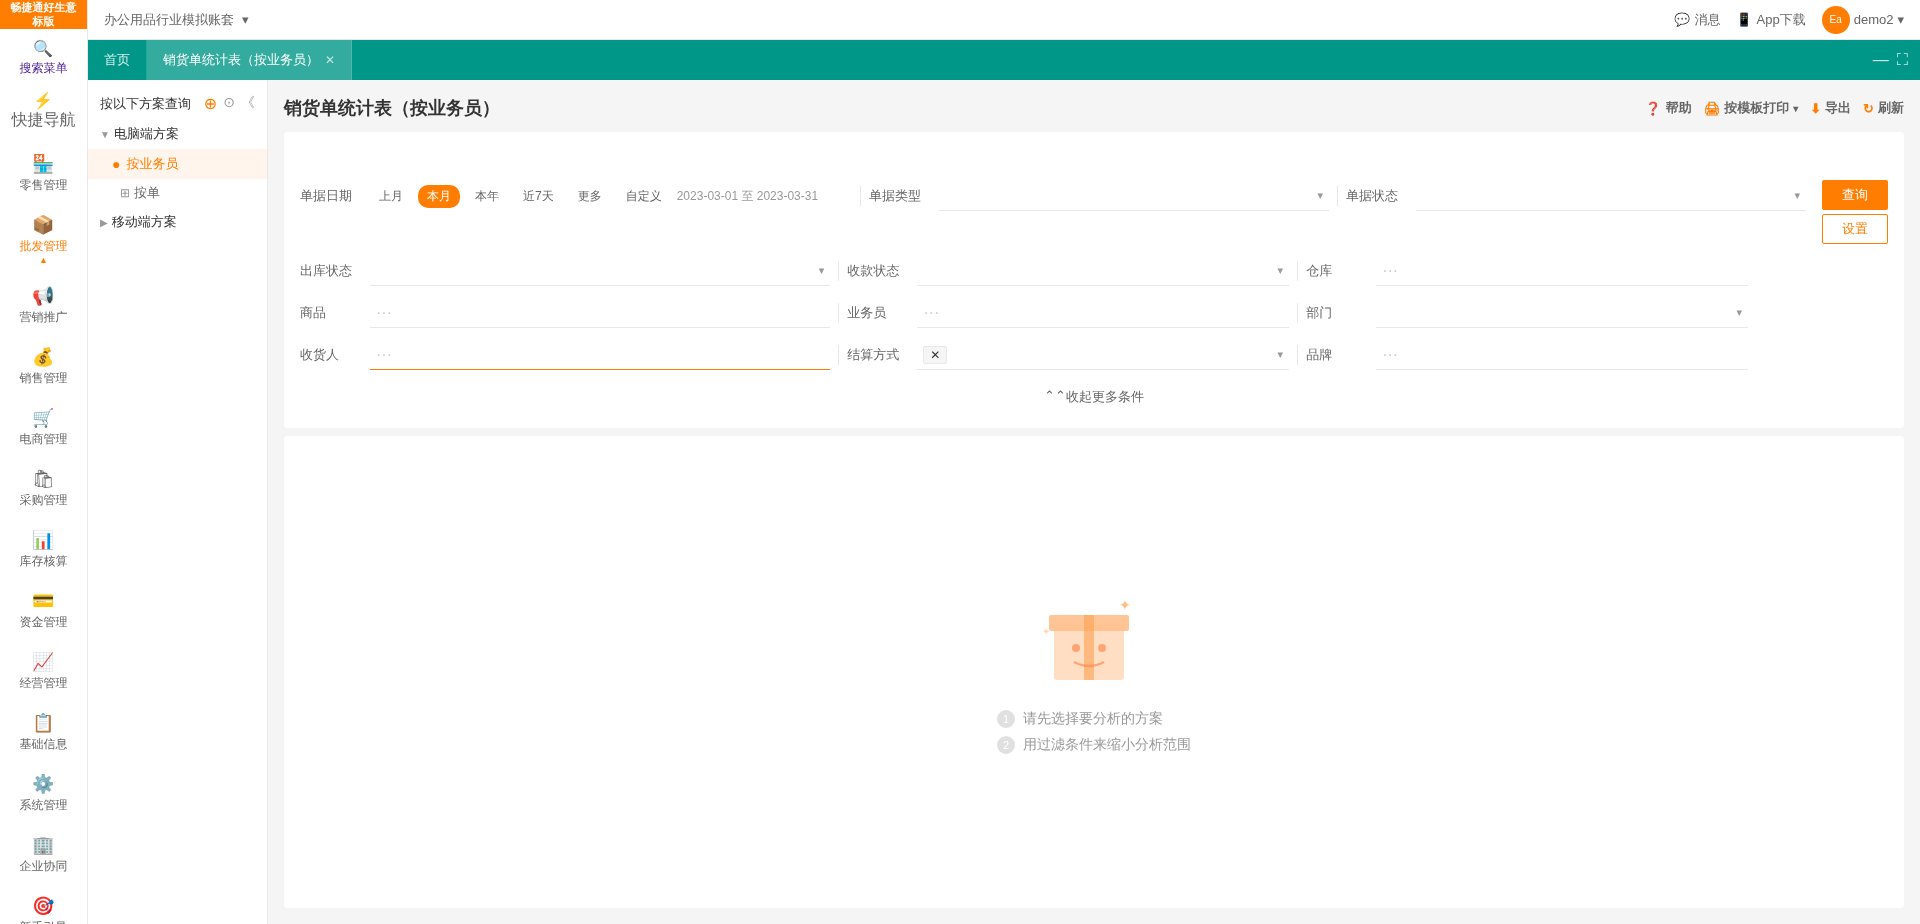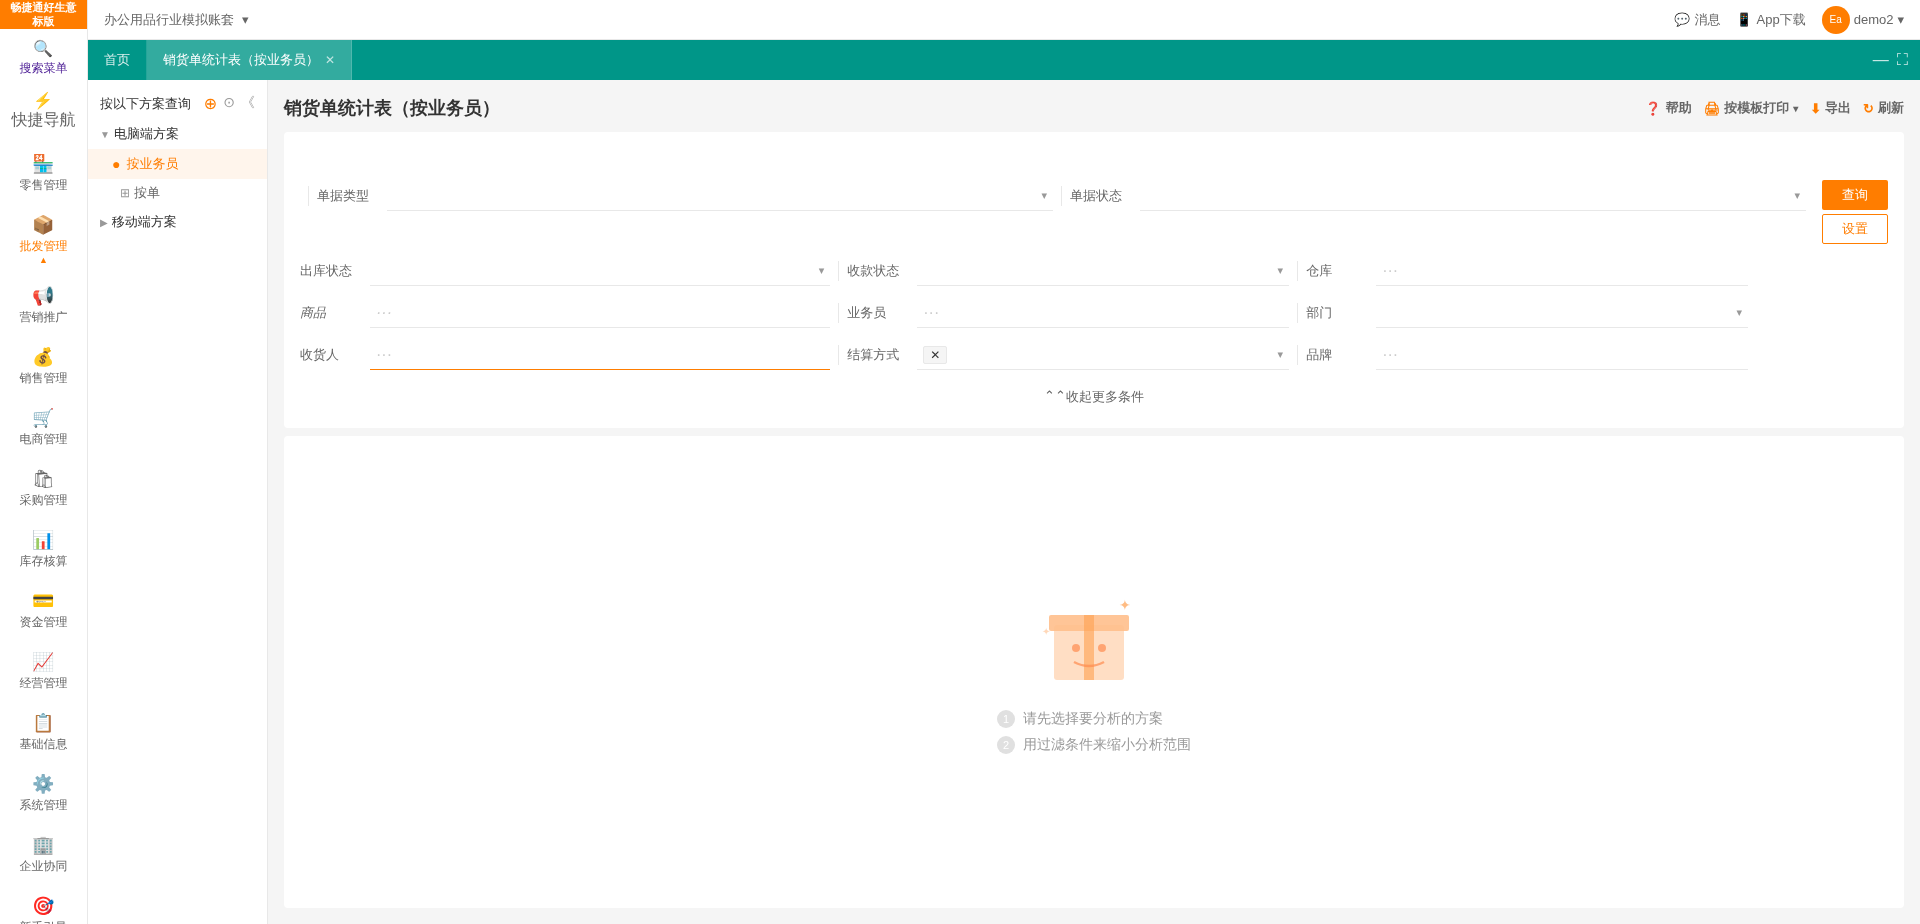--- a/index.html
+++ b/index.html
@@ -265,20 +265,32 @@
             <span class="icon">↻</span>
             <span>刷新</span>
           </div>
         </div>
       </div>
 
       <div class="filter-card">
 
         <div class="filter-row">
 
+          <div class="filter-item" style="flex:1.2;">
+            <span class="filter-label">单据日期</span>
+            <div class="date-filter">
+              <span class="date-btn">上月</span>
+              <span class="date-btn active">本月</span>
+              <span class="date-btn">本年</span>
+              <span class="date-btn">近7天</span>
+              <span class="date-btn">更多</span>
+              <span class="date-btn">自定义</span>
+              <span class="date-range">2023-03-01 至 2023-03-31</span>
+            </div>
+          </div>
           <div class="divider-v"></div>
 
           <div class="filter-item" style="flex:1;align-items:center;">
             <span class="filter-label">单据类型</span>
             <div class="filter-value">
               <span class="val-text"></span>
               <span class="val-arrow">▾</span>
             </div>
           </div>
           <div class="divider-v"></div>
@@ -317,21 +329,21 @@
           <div class="filter-item" style="flex:1;">
             <span class="filter-label">仓库</span>
             <div class="filter-value">
               <span class="val-dots">···</span>
             </div>
           </div>
           <div style="width:140px;flex-shrink:0;"></div>
         </div>
 
         <div class="filter-row">
-          <div class="filter-item" style="flex:1.2;font-style:italic;">
+          <div class="filter-item" style="flex:1.2;">
             <span class="filter-label">商品</span>
             <div class="filter-value">
               <span class="val-dots">···</span>
             </div>
           </div>
           <div class="divider-v"></div>
           <div class="filter-item" style="flex:1;">
             <span class="filter-label">业务员</span>
             <div class="filter-value">
               <span class="val-dots">···</span>

